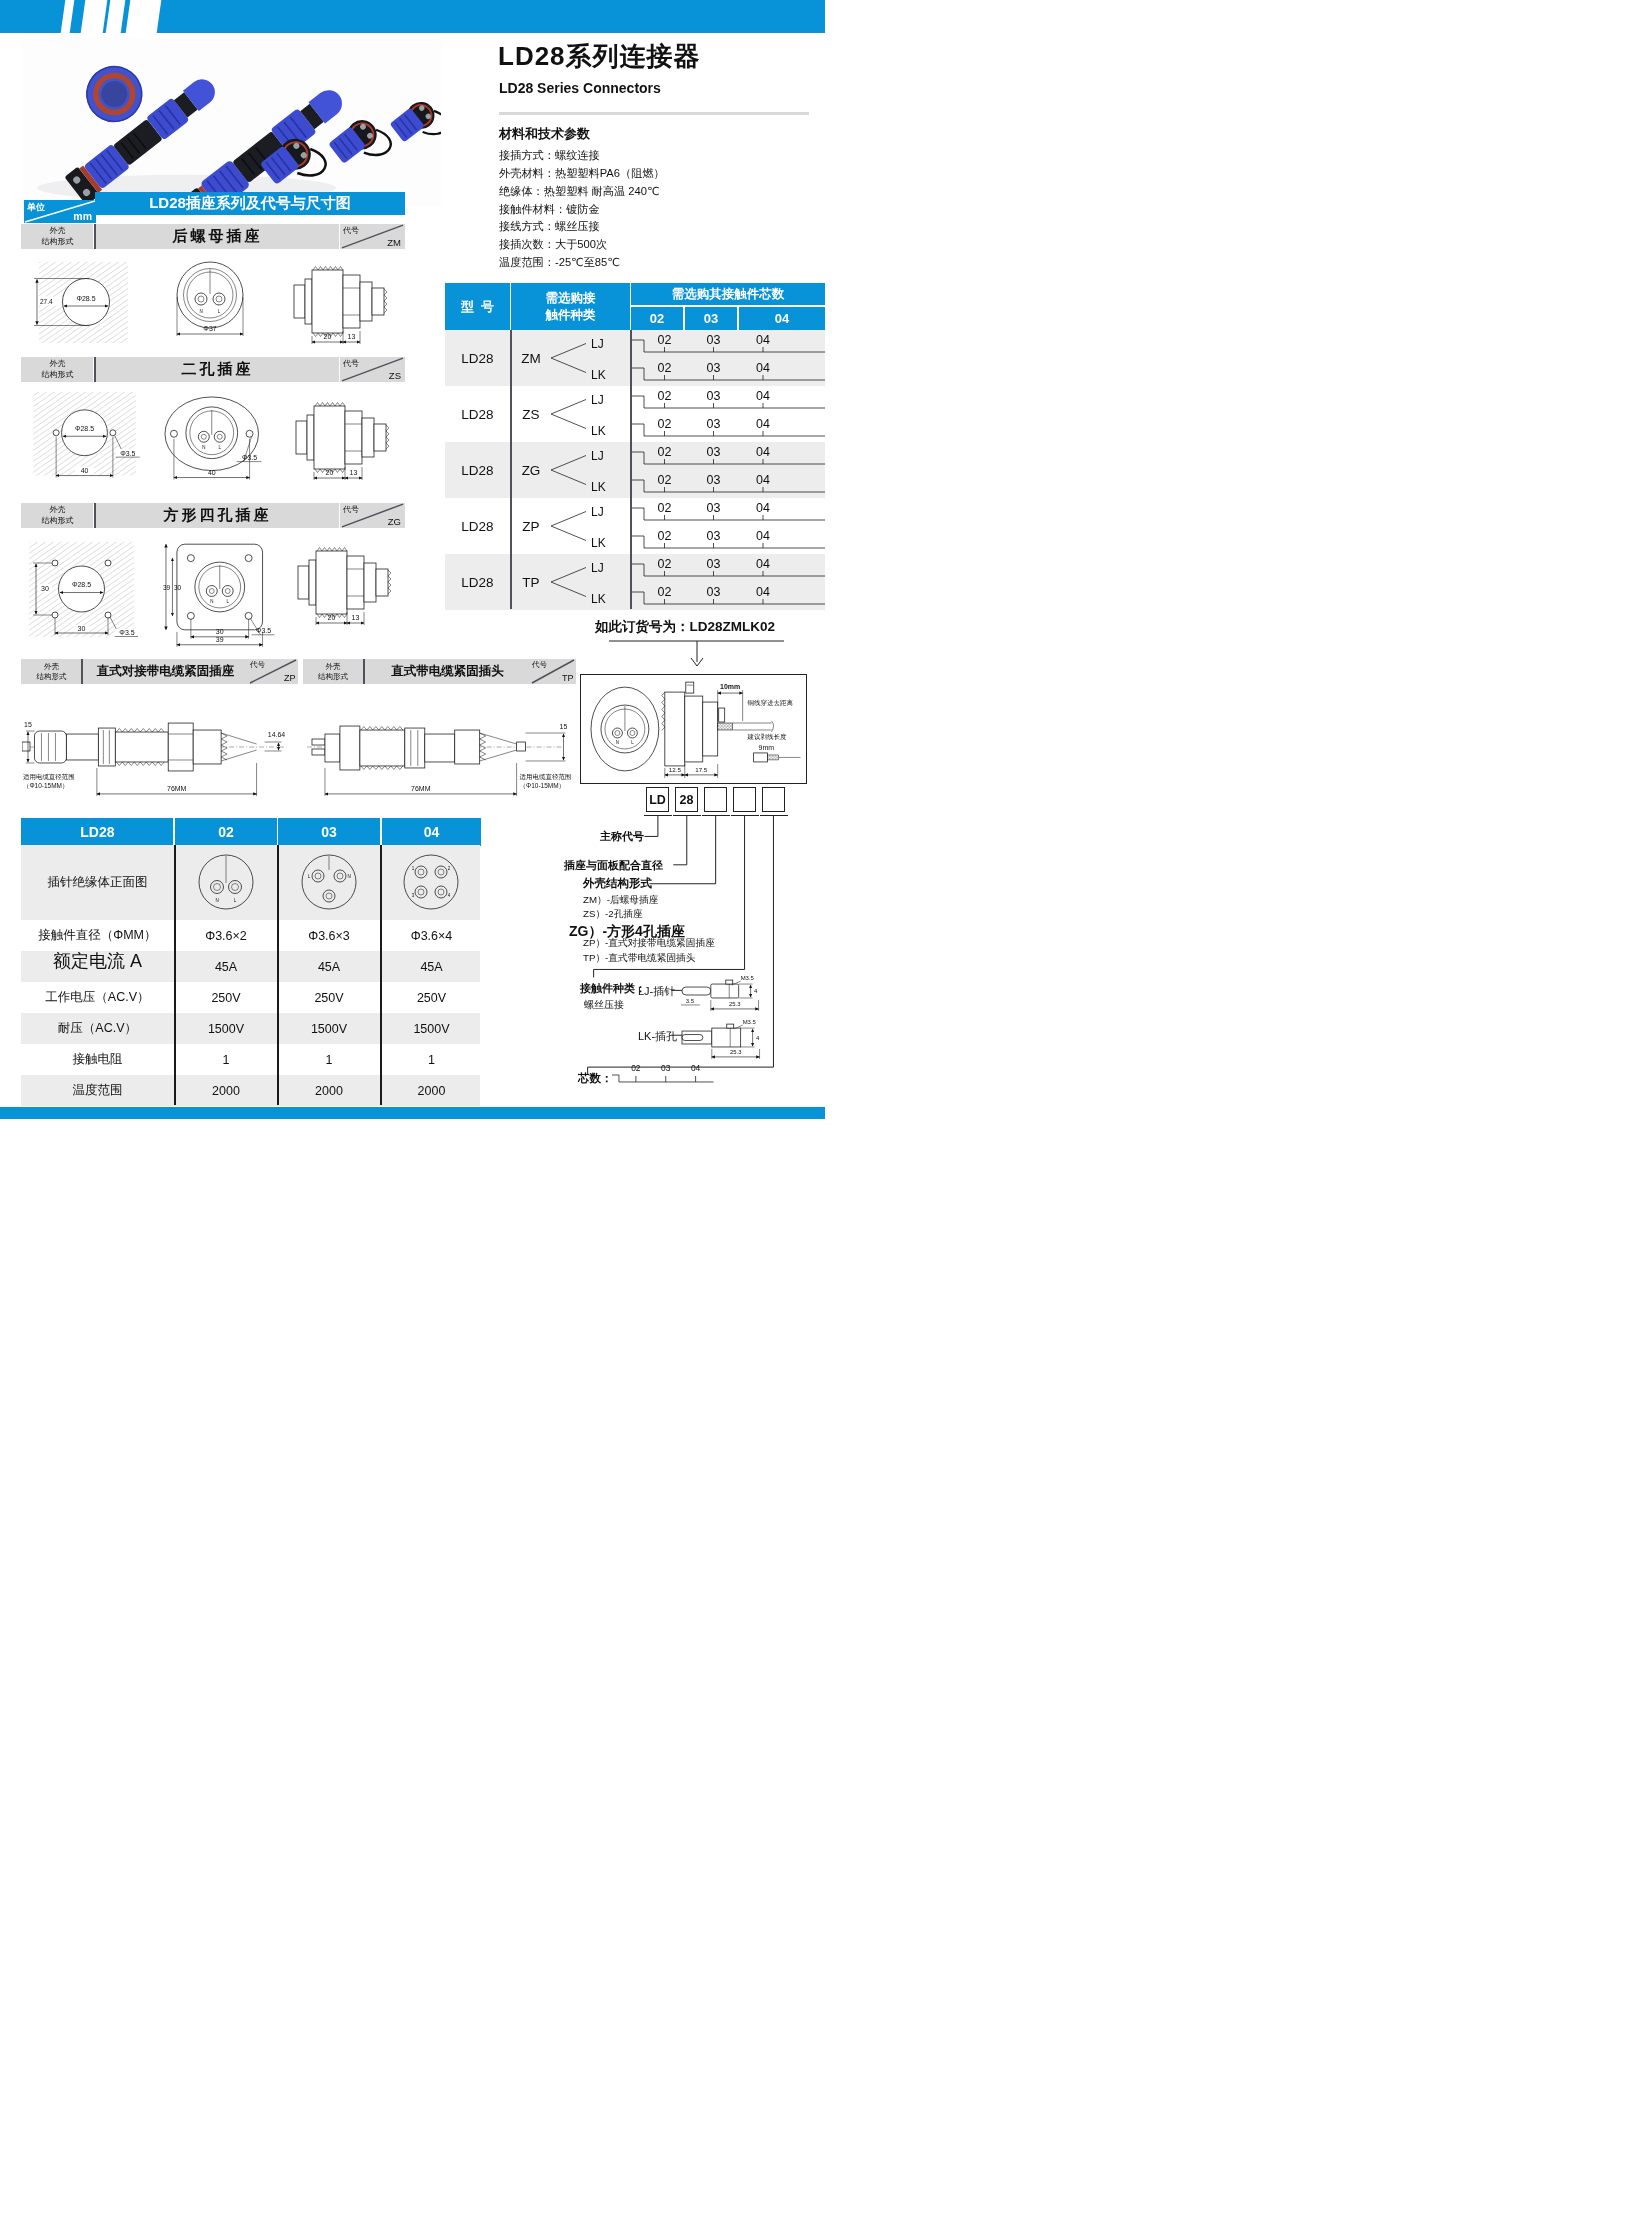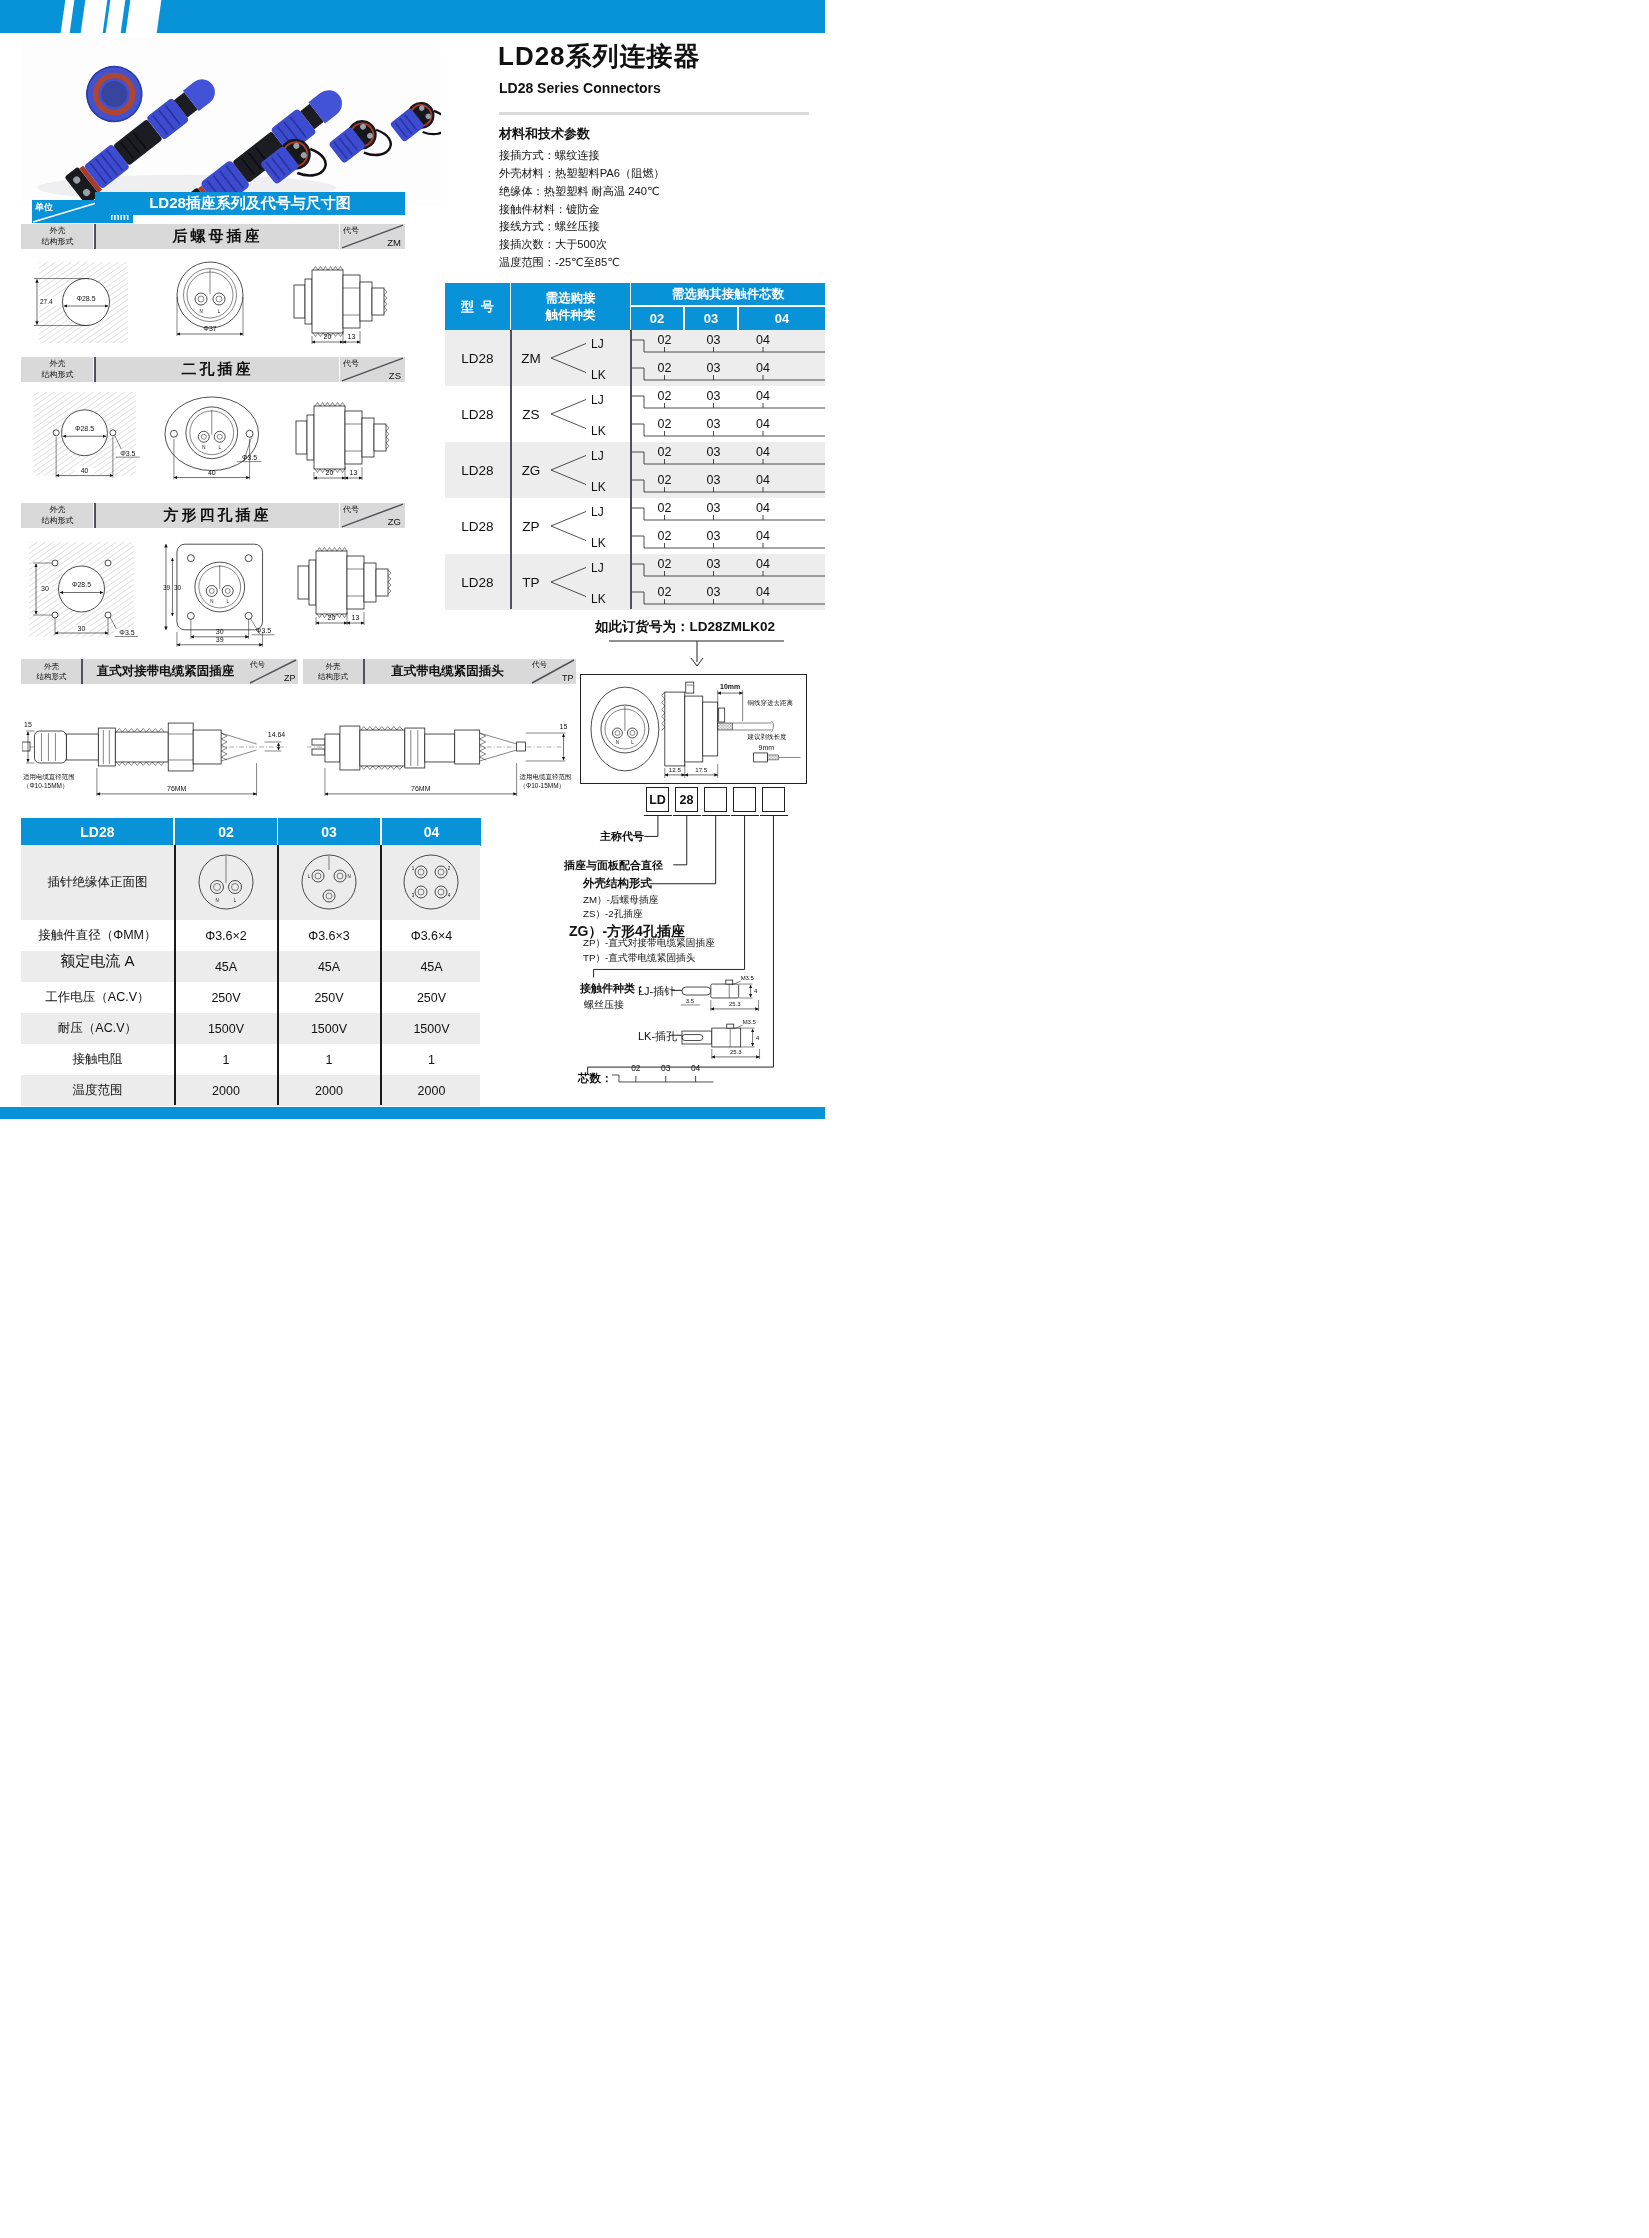--- a/index.html
+++ b/index.html
@@ -319,21 +319,21 @@
   <svg class="abs" style="left:631px;top:582px;" width="194" height="28" viewBox="0 0 388 56">
     <polyline points="2,20 26,20 26,44 388,44" class="ln"></polyline>
     <line x1="67" y1="34" x2="67" y2="44" class="ln"></line>
       <line x1="165" y1="34" x2="165" y2="44" class="ln"></line>
       <line x1="264" y1="34" x2="264" y2="44" class="ln"></line>
     <text x="67" y="28" class="numtx">02</text>
       <text x="165" y="28" class="numtx">03</text>
       <text x="264" y="28" class="numtx">04</text>
   </svg>
 
-  <div class="abs blue" style="left:32px;top:200px;width:72px;height:23px;padding-left:29px;">
+  <div class="abs blue" style="left:24px;top:200px;width:72px;height:23px;">
     <svg width="72" height="23" viewBox="0 0 145 46" style="position:absolute;left:0;top:0;">
         <line x1="2" y1="44" x2="143" y2="2" stroke="#fff" stroke-width="3"></line>
       </svg>
     <span class="abs" style="left:3px;top:1px;font-size:9px;">单位</span>
     <span class="abs" style="right:4px;bottom:1px;font-size:10.5px;">mm</span>
   </div>
   <div class="abs blue flexc nowrap" style="left:95px;top:192px;width:310px;height:23px;font-size:15px;">LD28插座系列及代号与尺寸图</div>
 
   <div class="abs gray flexc" style="left:21.4px;top:224px;width:72px;height:25px;font-size:8px;flex-direction:column;line-height:1.3;">
     <span>外壳</span>
@@ -706,21 +706,21 @@
       <text x="96" y="44" class="ltr">2</text>
     <text x="24" y="98" class="ltr">3</text>
       <text x="96" y="98" class="ltr">4</text>
   </svg>
 
   <div class="abs flexc" style="left:21.4px;top:920px;width:152px;height:31px;font-size:12.5px;">接触件直径（ΦMM）</div>
   <div class="abs flexc" style="left:175px;top:920px;width:102px;height:31px;font-size:12.5px;text-align:right;">Φ3.6×2</div>
   <div class="abs flexc" style="left:278px;top:920px;width:102px;height:31px;font-size:12.5px;">Φ3.6×3</div>
   <div class="abs flexc" style="left:382px;top:920px;width:99px;height:31px;font-size:12.5px;">Φ3.6×4</div>
 
-  <div class="abs flexc" style="left:21.4px;top:951px;width:152px;height:20px;font-size:15px;border-radius:9px;">额定电流 A</div>
+  <div class="abs flexc" style="left:21.4px;top:951px;width:152px;height:20px;font-size:18px;border-radius:9px;">额定电流 A</div>
   <div class="abs flexc" style="left:175px;top:951px;width:102px;height:31px;font-size:12.5px;">45A</div>
   <div class="abs flexc" style="left:278px;top:951px;width:102px;height:31px;font-size:12.5px;">45A</div>
   <div class="abs flexc" style="left:382px;top:951px;width:99px;height:31px;font-size:12.5px;">45A</div>
 
   <div class="abs flexc" style="left:21.4px;top:982px;width:152px;height:31px;font-size:12.5px;">工作电压（AC.V）</div>
   <div class="abs flexc" style="left:175px;top:982px;width:102px;height:31px;font-size:12.5px;">250V</div>
   <div class="abs flexc" style="left:278px;top:982px;width:102px;height:31px;font-size:12.5px;">250V</div>
   <div class="abs flexc" style="left:382px;top:982px;width:99px;height:31px;font-size:12.5px;">250V</div>
 
   <div class="abs flexc" style="left:21.4px;top:1013px;width:152px;height:31px;font-size:12.5px;">耐压（AC.V）</div>

